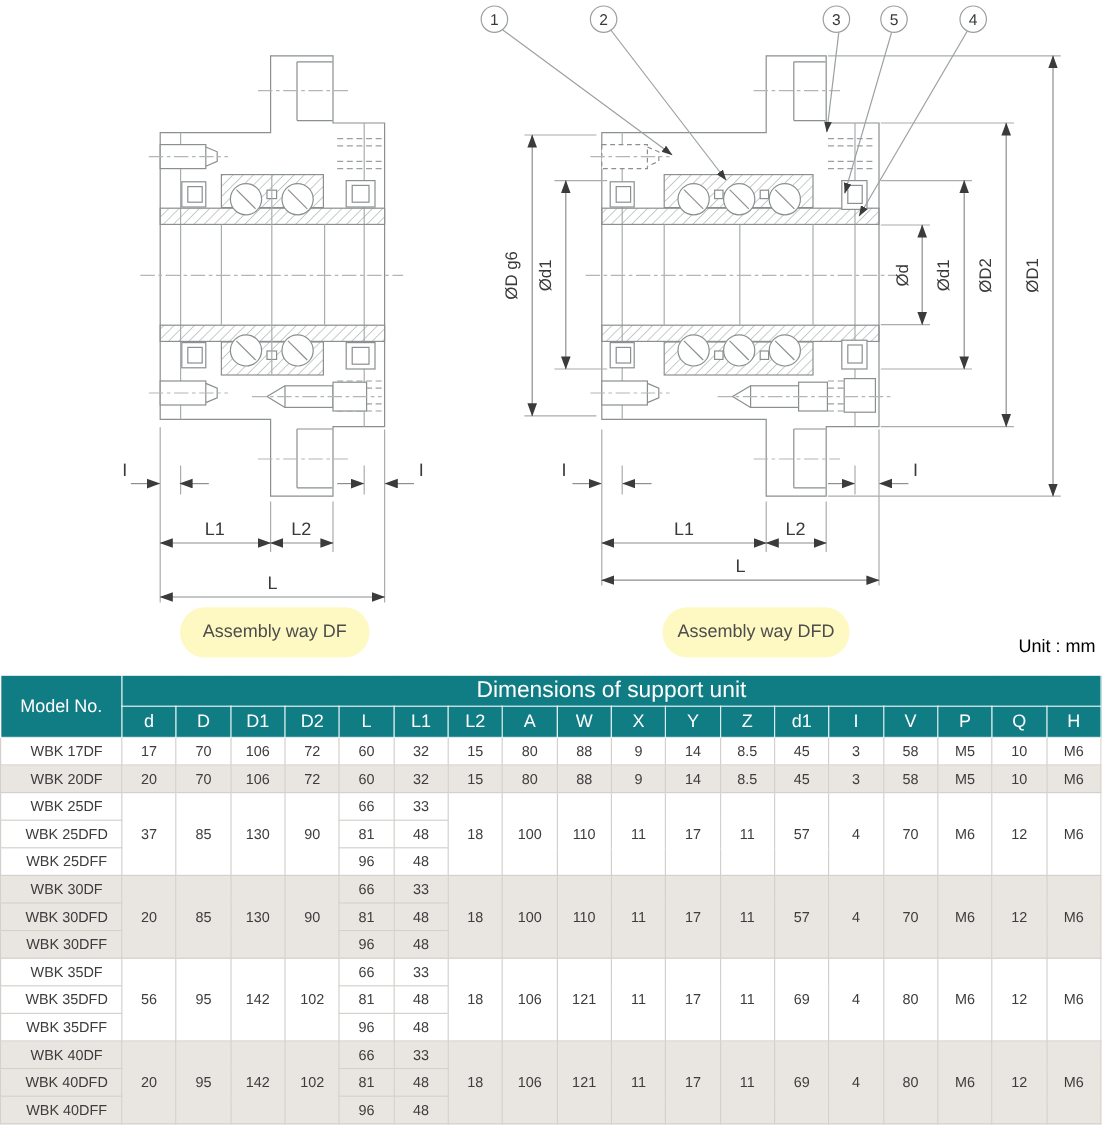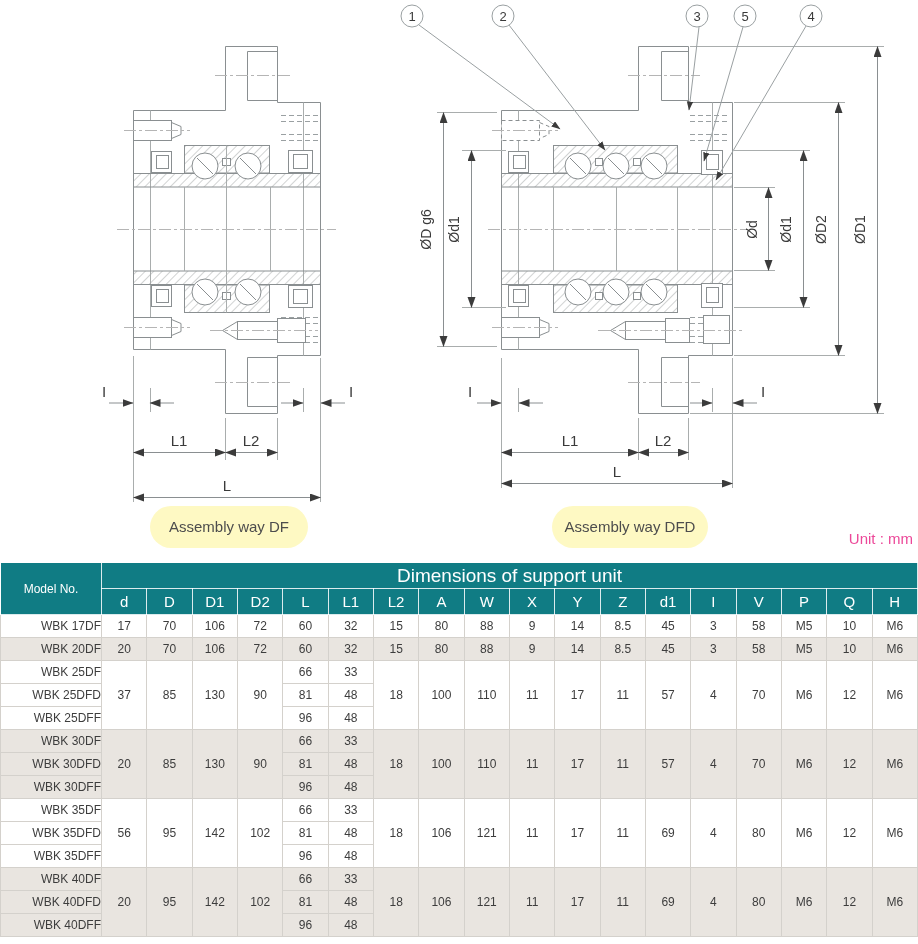--- a/index.html
+++ b/index.html
@@ -13,31 +13,31 @@
   svg{position:absolute; left:0; top:0;}
   svg text{font-family:"Liberation Sans", sans-serif; fill:#3a3a3a;}
   .dim-t{font-size:15px;}
   .dia-t{font-size:14px;}
   .co-t{font-size:13px;}
   .pill{position:absolute; top:506px; height:42px; line-height:42px; border-radius:21px;
     background:#fef9c3; text-align:center; font-size:15px; color:#4d4d4d;}
   .pill.df{left:150px; width:158px;}
   .pill.dfd{left:552px; width:156px;}
   .unit{position:absolute; left:808px; top:530px; width:105px; text-align:right;
-    font-size:15px; color:#ec4899;}
+    font-size:15px; color:#000000;}
   table{border-collapse:collapse; table-layout:fixed; width:918px;}
   col.model-col{width:101px;}
   thead th{background:var(--teal); color:#fff; font-weight:normal;
     border:1px solid rgba(255,255,255,.85);}
   th.group-h{font-size:19px; height:26px;}
-  th.model-h{font-size:12px;}
+  th.model-h{font-size:15px;}
   thead tr.sub th{font-size:15px; height:26px;}
   tbody td{height:23px; font-size:12px; text-align:center; color:var(--ink);
     border:1px solid var(--grid); background:#fff; line-height:1;}
-  tbody td.model-cell{text-align:right; padding-left:9px;}
+  tbody td.model-cell{text-align:center; padding-left:9px;}
   tbody tr.gray td{background:var(--stripe);}
 </style>
 </head>
 <body>
 
 <div class="diagram-area">
 <svg width="918" height="562" viewBox="0 0 918 562">
   <defs>
     <pattern id="hatch" width="6" height="6" patternUnits="userSpaceOnUse" patternTransform="rotate(45)">
       <line x1="0" y1="0" x2="0" y2="6" stroke="#a3a7a7" stroke-width="1"></line>

